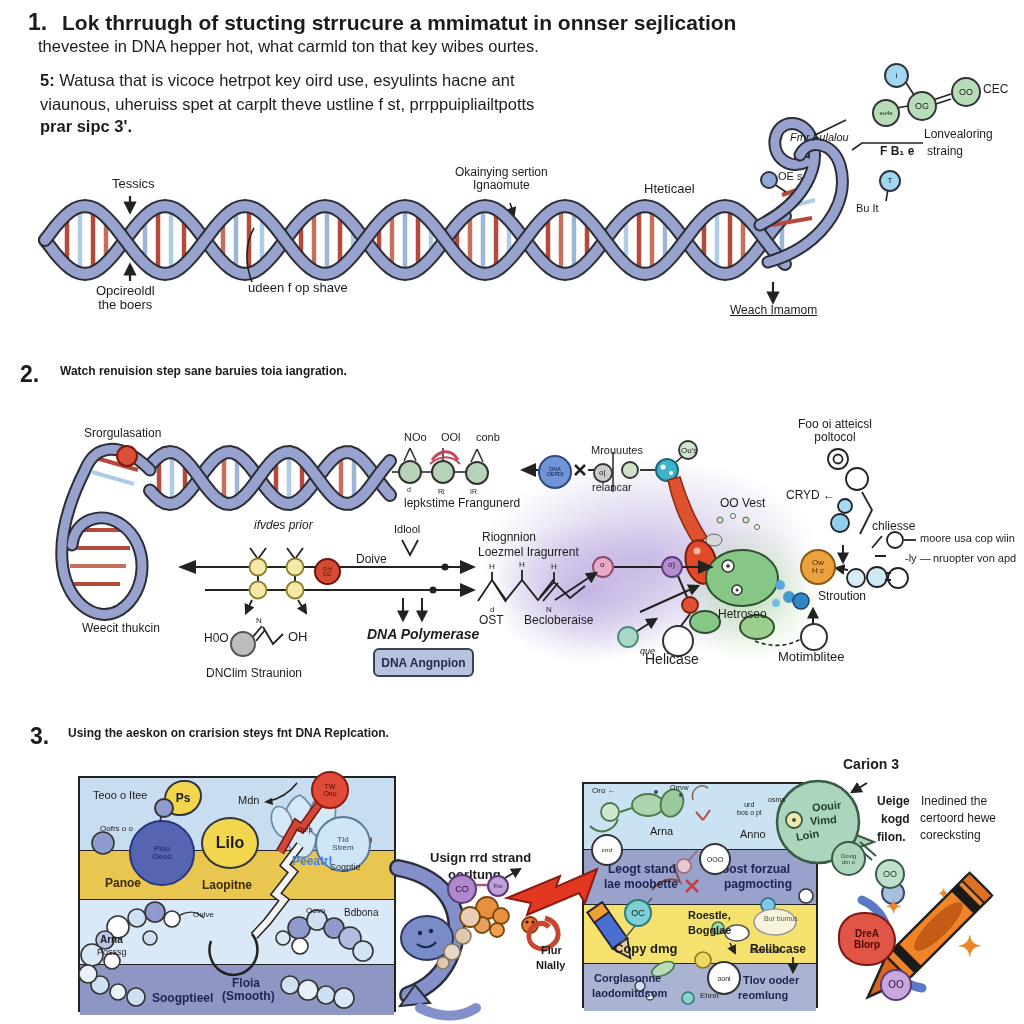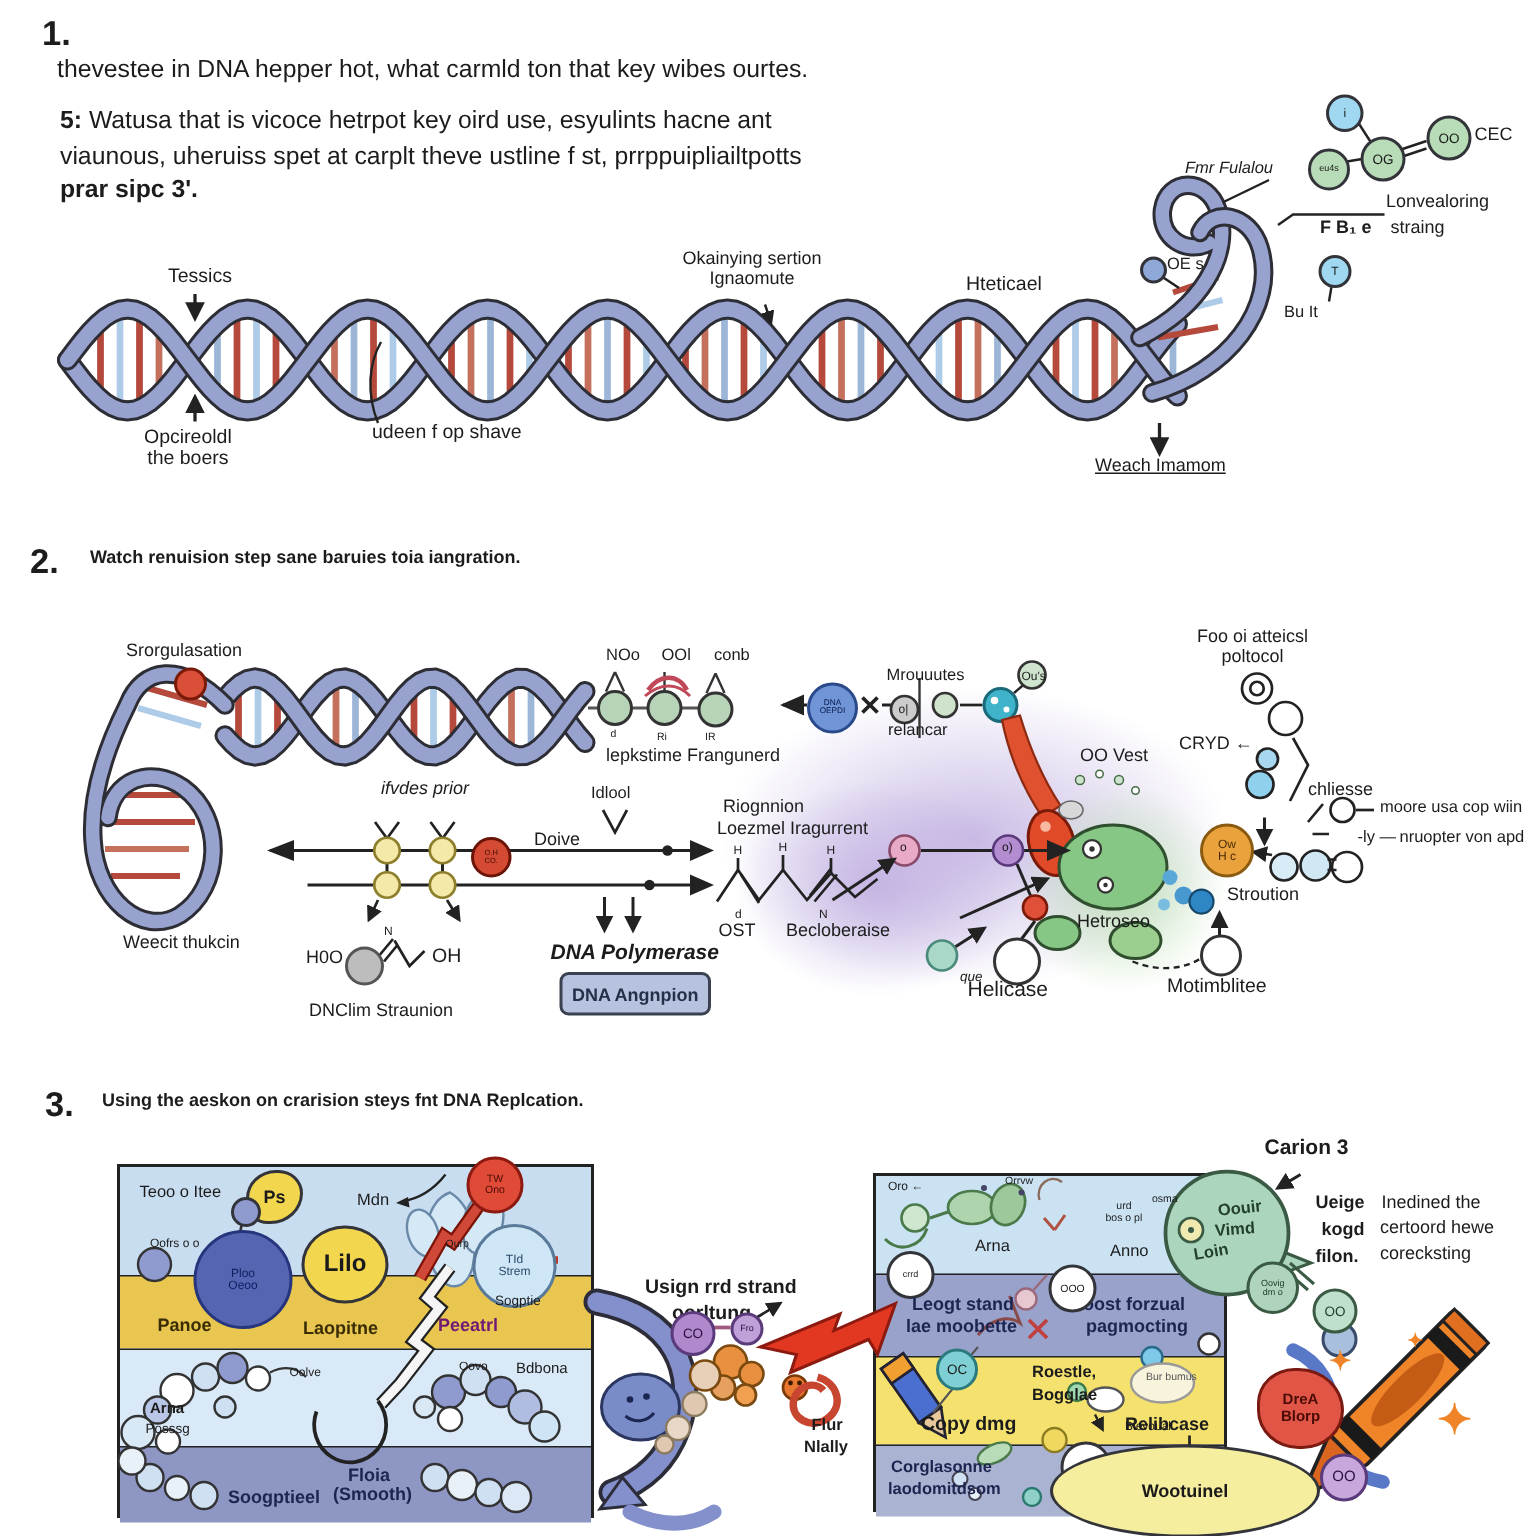--- a/index.html
+++ b/index.html
@@ -403,31 +403,32 @@
         <rect x="-16" y="-72" width="32" height="11" fill="#e07020" stroke="#222" stroke-width="2"></rect>
         <rect x="-16" y="-56" width="32" height="10" fill="#1a1a1a"></rect>
         <rect x="-16" y="28" width="32" height="10" fill="#1a1a1a"></rect>
         <ellipse cx="0" cy="-12" rx="10" ry="33" fill="#c45c16"></ellipse>
         <polygon points="-16,46 16,46 0,88" fill="#d9651f" stroke="#222" stroke-width="2.5"></polygon>
       </g>
     </g>
   </svg>
 
   <span class="lb s23 b" style="left:28px;top:10px;">1.</span>
+  <span class="lb s21 b" style="left:62px;top:12px;">Lok thrruugh of stucting strrucure a mmimatut in onnser sejlication</span>
   <span class="lb s16" style="left:38px;top:38px;">thevestee in DNA hepper hot, what carmld ton that key wibes ourtes.</span>
   <span class="lb s16" style="left:40px;top:72px;"><b>5:</b> <span>Watusa that is vicoce hetrpot key oird use, esyulints hacne ant</span></span>
   <span class="lb s16" style="left:40px;top:96px;">viaunous, uheruiss spet at carplt theve ustline f st, prrppuipliailtpotts</span>
   <span class="lb s16 b" style="left:40px;top:118px;text-align:right;">prar sipc 3'.</span>
 
   <span class="lb s13" style="left:112px;top:177px;">Tessics</span>
   <span class="lb s13 c" style="left:96px;top:284px;"><span>Opcireoldl</span><br><span>the boers</span></span>
   <span class="lb s13" style="left:248px;top:281px;">udeen f op shave</span>
   <span class="lb s12 c" style="left:455px;top:166px;"><span>Okainying sertion</span><br><span>Ignaomute</span></span>
   <span class="lb s13" style="left:644px;top:182px;">Hteticael</span>
-  <span class="lb s11 i" style="left:790px;top:107px;">Fmr Fulalou</span>
+  <span class="lb s11 i" style="left:790px;top:132px;">Fmr Fulalou</span>
   <span class="lb s12" style="left:924px;top:128px;">Lonvealoring</span>
   <span class="lb s12 b" style="left:880px;top:145px;">F B₁ e</span>
   <span class="lb s12" style="left:927px;top:145px;">straing</span>
   <span class="lb s12" style="left:983px;top:83px;">CEC</span>
   <span class="lb s11" style="left:778px;top:171px;">OE s</span>
   <span class="lb s11" style="left:856px;top:203px;">Bu It</span>
   <span class="lb s12" style="left:730px;top:304px;text-decoration:underline;">Weach Imamom</span>
 
   <div class="circ" style="left:884px;top:63px;width:21px;height:21px;background:#9fd8f0;font-size:8px;">
       <span>i</span>
@@ -530,21 +531,21 @@
       <span><span>TW</span><br><span>Ono</span></span>
     </div>
   <div class="circ" style="left:315px;top:816px;width:52px;height:52px;background:#cfe6f6;border-color:#5a7a9a;font-size:8px;color:#2a4a6a;">
       <span><span>TId</span><br><span>Strem</span></span>
     </div>
   <span class="lb s7" style="left:297px;top:826px;">Ourp</span>
   <span class="lb s9" style="left:330px;top:863px;">Sogptie</span>
   <span class="lb s8" style="left:100px;top:825px;">Oofrs o o</span>
   <span class="lb s12 b" style="left:105px;top:877px;color:#3a2c04;">Panoe</span>
   <span class="lb s12 b" style="left:202px;top:879px;color:#3a2c04;">Laopitne</span>
-  <span class="lb s12 b" style="left:292px;top:877px;color:#701a75;">Peeatrl</span>
+  <span class="lb s12 b" style="left:292px;top:855px;color:#3b82f6;">Peeatrl</span>
   <span class="lb s10 b" style="left:100px;top:935px;">Arna</span>
   <span class="lb s9" style="left:97px;top:948px;">Posssg</span>
   <span class="lb s8" style="left:193px;top:911px;">Oolve</span>
   <span class="lb s8" style="left:306px;top:907px;">Oovo</span>
   <span class="lb s10" style="left:344px;top:908px;">Bdbona</span>
   <span class="lb s12 b" style="left:152px;top:992px;color:#1c2450;">Soogptieel</span>
   <span class="lb s12 b" style="left:232px;top:977px;color:#1c2450;">Floia</span>
   <span class="lb s12 b" style="left:222px;top:990px;color:#1c2450;">(Smooth)</span>
 
   <span class="lb s13 b" style="left:430px;top:851px;">Usign rrd strand</span>
@@ -608,20 +609,17 @@
   <span class="lb s12" style="left:921px;top:795px;">Inedined the</span>
   <span class="lb s12" style="left:920px;top:812px;">certoord hewe</span>
   <span class="lb s12" style="left:920px;top:829px;">corecksting</span>
 
   <div class="bubble" style="left:838px;top:912px;width:54px;height:50px;background:#e05545;border-color:#7a1a10;border-radius:45% 55% 50% 50%;font-size:10px;font-weight:bold;color:#4a0c06;">
       <span><span>DreA</span><br><span>Blorp</span></span>
     </div>
   <div class="circ" style="left:880px;top:969px;width:28px;height:28px;background:#c8a8dc;border-color:#5a3a7a;font-size:10px;color:#2a1040;">
       <span>OO</span>
     </div>
-  <div class="bubble" style="left:700px;top:963px;width:176px;height:58px;background:#f5ee9e;border-radius:50%;font-size:12px;font-weight:bold;">
-      <span>Wootuinel</span>
-    </div>
   <span class="spark" style="left:886px;top:896px;font-size:18px;">✦</span>
   <span class="spark" style="left:958px;top:930px;font-size:28px;">✦</span>
   <span class="spark" style="left:938px;top:886px;font-size:13px;">✦</span>
 
 </div>
 
 </body></html>

